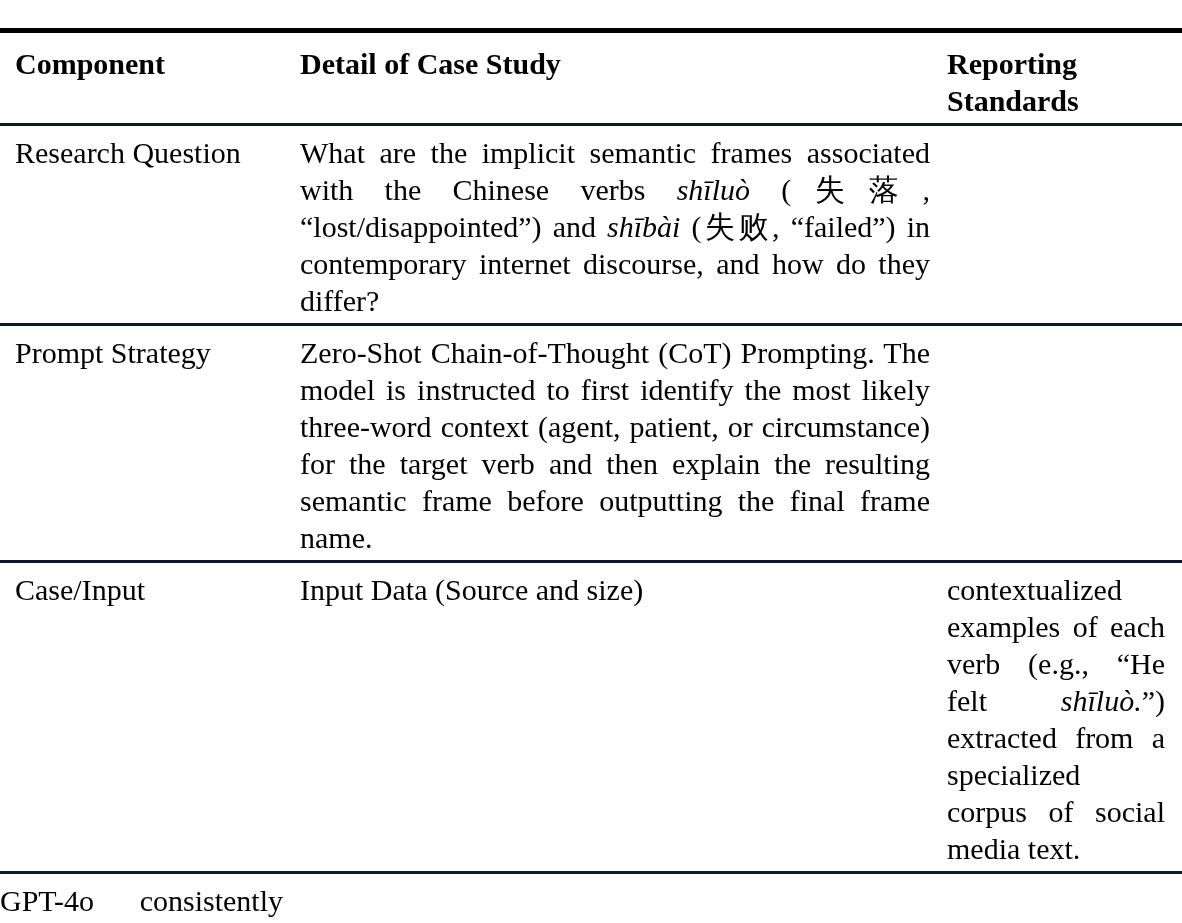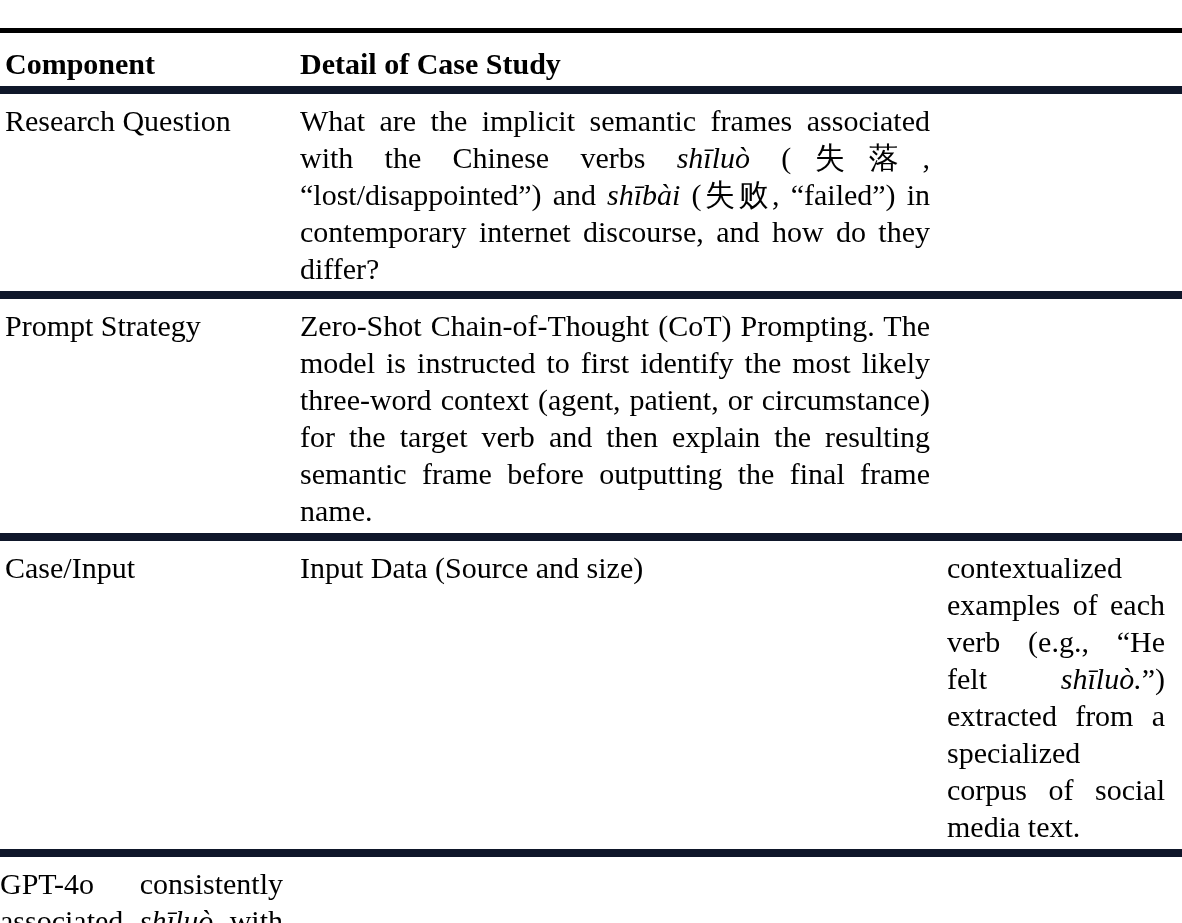--- a/index.html
+++ b/index.html
@@ -19,34 +19,34 @@
   }
   .tbl {
     margin-top: 28px;
     width: 1182px;
     border-top: 5px solid #000000;
     border-bottom: 5px solid #000000;
   }
   .row {
     display: grid;
     grid-template-columns: 300px 647px 235px;
-    border-top: 8px solid #0f172a;
+    border-top: 3px solid #0f172a;
   }
   .row:first-child {
     border-top: none;
   }
   .cell {
     font-size: 30px;
     line-height: 37px;
     padding-top: 8px;
     padding-bottom: 4px;
     hyphens: manual;
   }
   .c1 {
-    padding-left: 5px;
+    padding-left: 15px;
     padding-right: 30px;
   }
   .c2 {
     padding-right: 17px;
     text-align: justify;
     text-justify: inter-word;
   }
   .c3 {
     padding-right: 4px;
     text-align: justify;
@@ -64,20 +64,21 @@
 </style>
 </head>
 <body>
 
 <div class="page">
   <div class="tbl">
 
     <div class="row header-row">
       <div class="cell c1">Component</div>
       <div class="cell c2">Detail of Case Study</div>
+      <div class="cell c3">Reporting Standards</div>
     </div>
 
     <div class="row">
       <div class="cell c1">Research Question</div>
       <div class="cell c2">What are the implicit semantic frames asso­ciated with the Chinese verbs <em>shīluò</em> (失落, “lost/disappointed”) and <em>shībài</em> (失败, “failed”) in contemporary internet discourse, and how do they differ?</div>
       <div class="cell c3"></div>
     </div>
 
     <div class="row">
       <div class="cell c1">Prompt Strategy</div>

